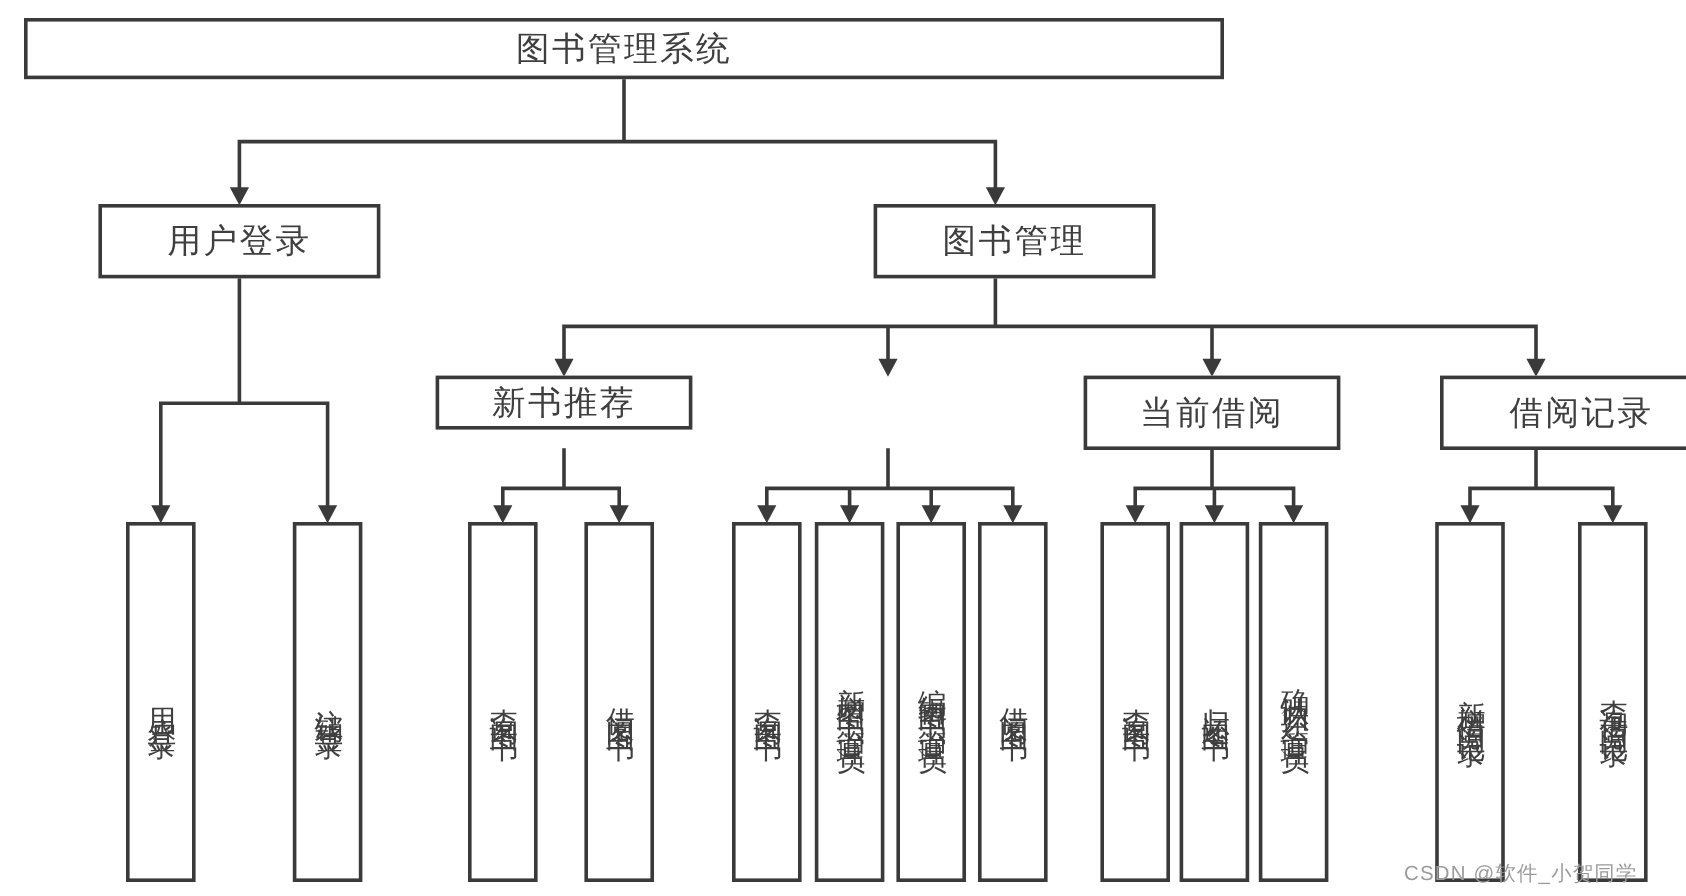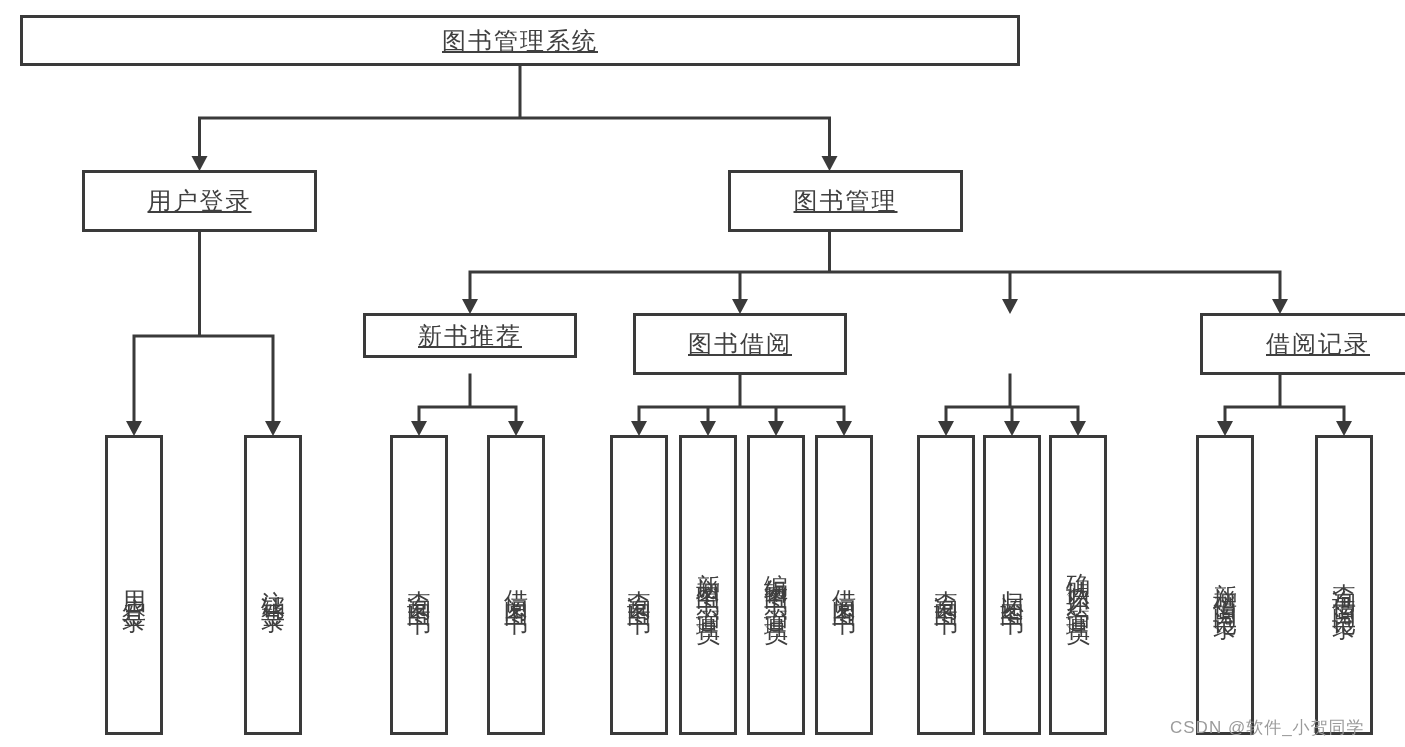--- a/index.html
+++ b/index.html
@@ -20,24 +20,23 @@
     position: absolute;
     box-sizing: border-box;
     background: #ffffff;
     border: 3px solid #3a3a3a;
     color: #3f3f3f;
     display: flex;
     align-items: center;
     justify-content: center;
   }
   .hbox {
-    font-size: 24px;
+    font-size: 28px;
     letter-spacing: 2px;
     white-space: nowrap;
-    text-decoration: underline;
   }
   .vbox {
     top: 435px;
     width: 58px;
     height: 300px;
     font-size: 24px;
     writing-mode: vertical-lr;
     text-orientation: mixed;
     letter-spacing: 7px;
     line-height: 1;
@@ -107,21 +106,21 @@
       <polygon fill="#3a3a3a" stroke="none" points="1336,421 1352,421 1344,436"></polygon>
     </g>
   </svg>
 
   <div class="node hbox" style="left:20px; top:15px; width:1000px; height:51px;">图书管理系统</div>
 
   <div class="node hbox" style="left:82px; top:170px; width:235px; height:62px;">用户登录</div>
   <div class="node hbox" style="left:728px; top:170px; width:235px; height:62px;">图书管理</div>
 
   <div class="node hbox" style="left:363px; top:313px; width:214px; height:45px;">新书推荐</div>
-  <div class="node hbox" style="left:633px; top:313px; width:214px; height:62px;">图书借阅</div>
+  <div class="node hbox" style="left:903px; top:313px; width:214px; height:62px;">当前借阅</div>
   <div class="node hbox" style="left:1200px; top:313px; width:236px; height:62px;">借阅记录</div>
 
   <div class="node vbox" style="left:105px;">用户登录</div>
   <div class="node vbox" style="left:244px;">注销登录</div>
 
   <div class="node vbox" style="left:390px;">查询图书</div>
   <div class="node vbox" style="left:487px;">借阅图书</div>
 
   <div class="node vbox" style="left:610px;">查询图书</div>
   <div class="node vbox" style="left:679px;">新增图书（管理员）</div>

